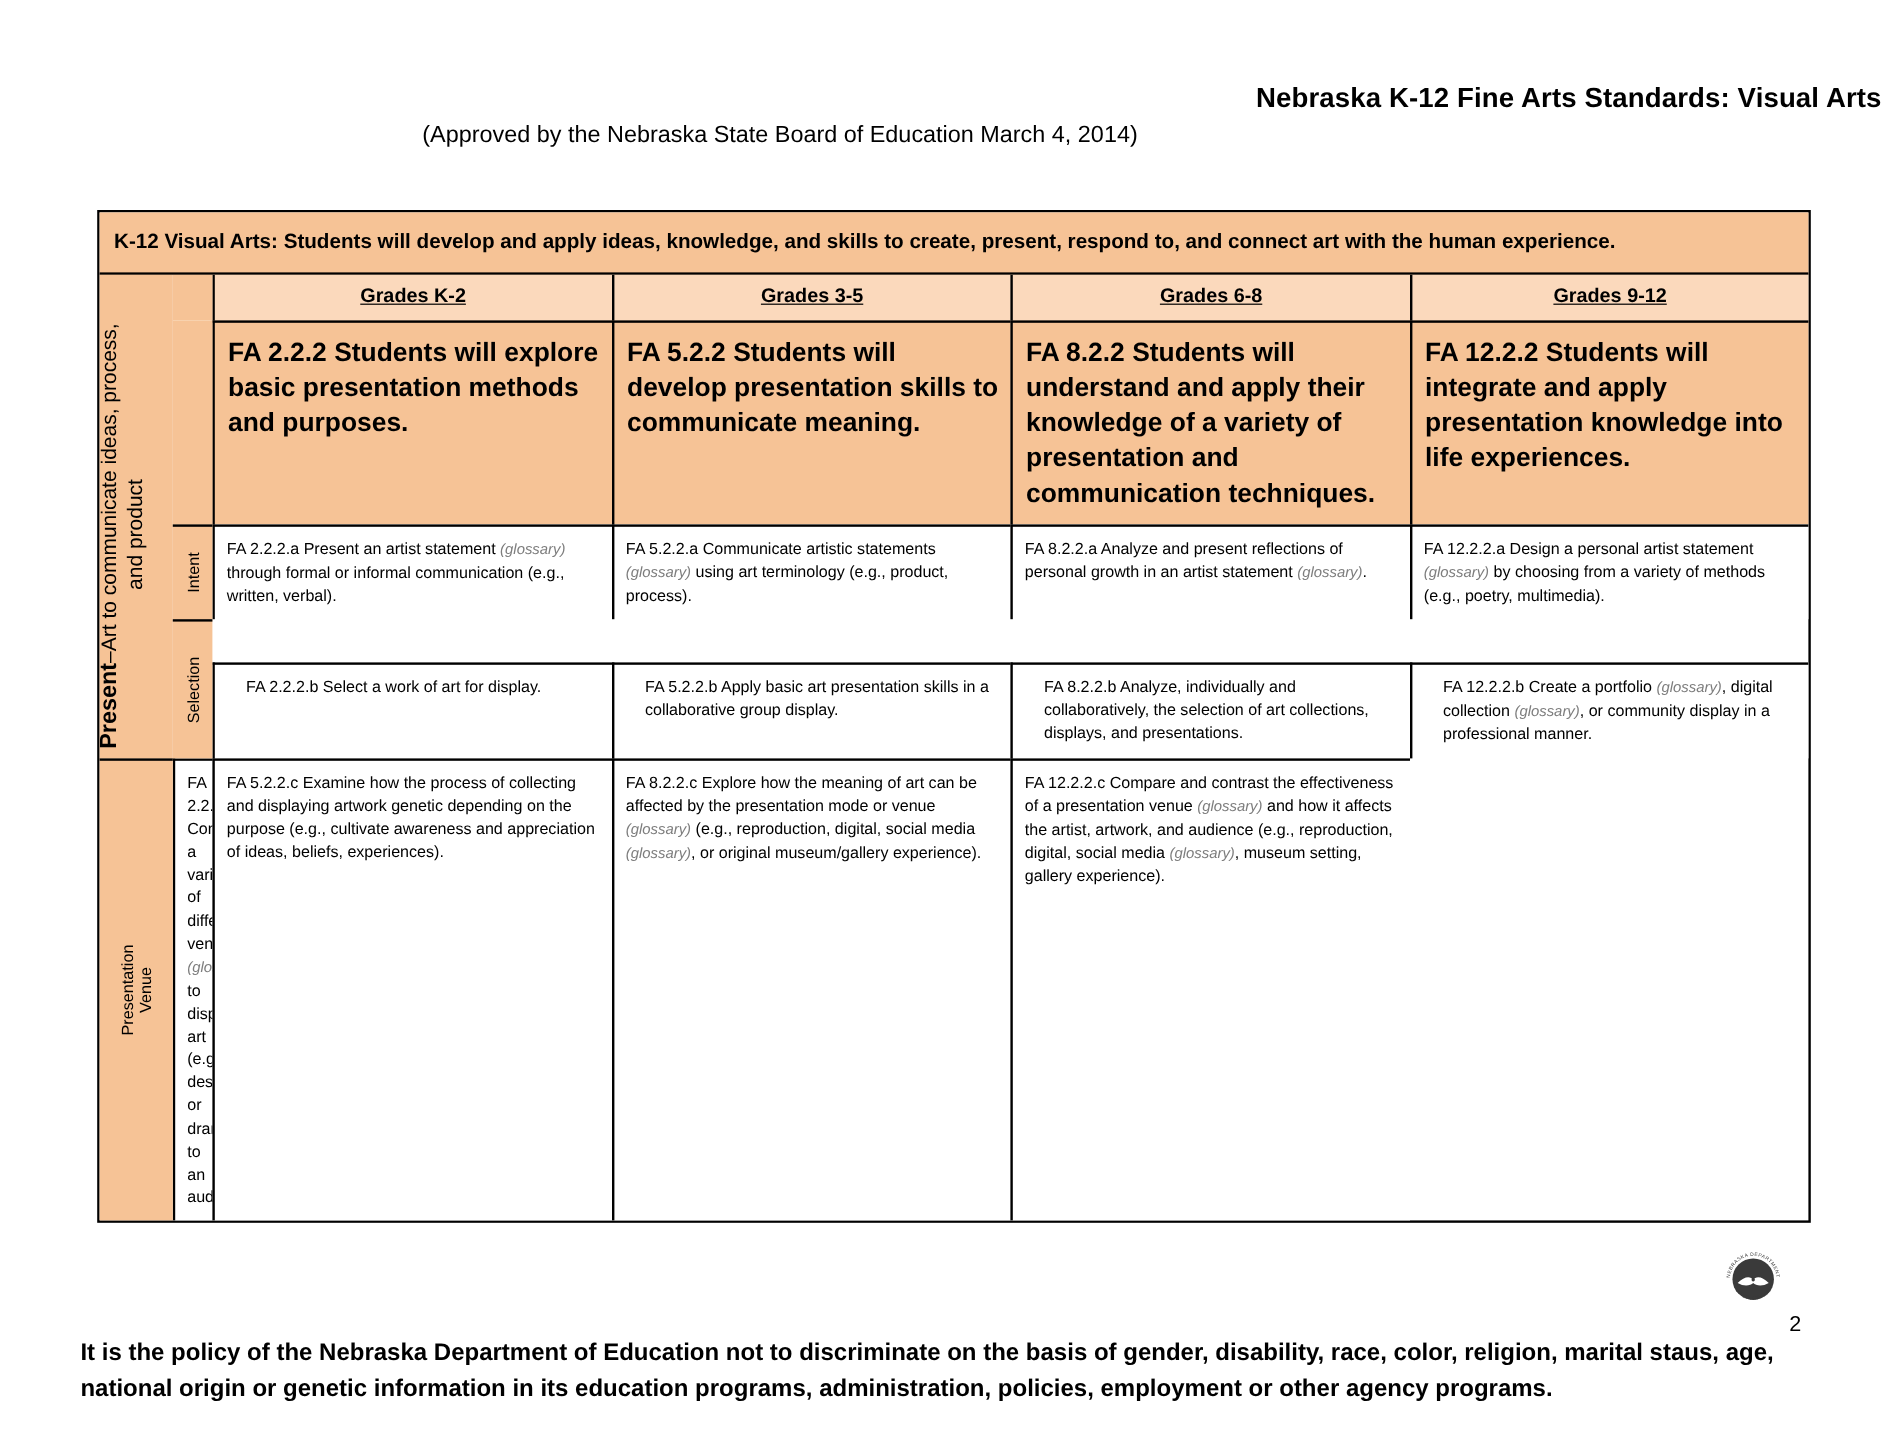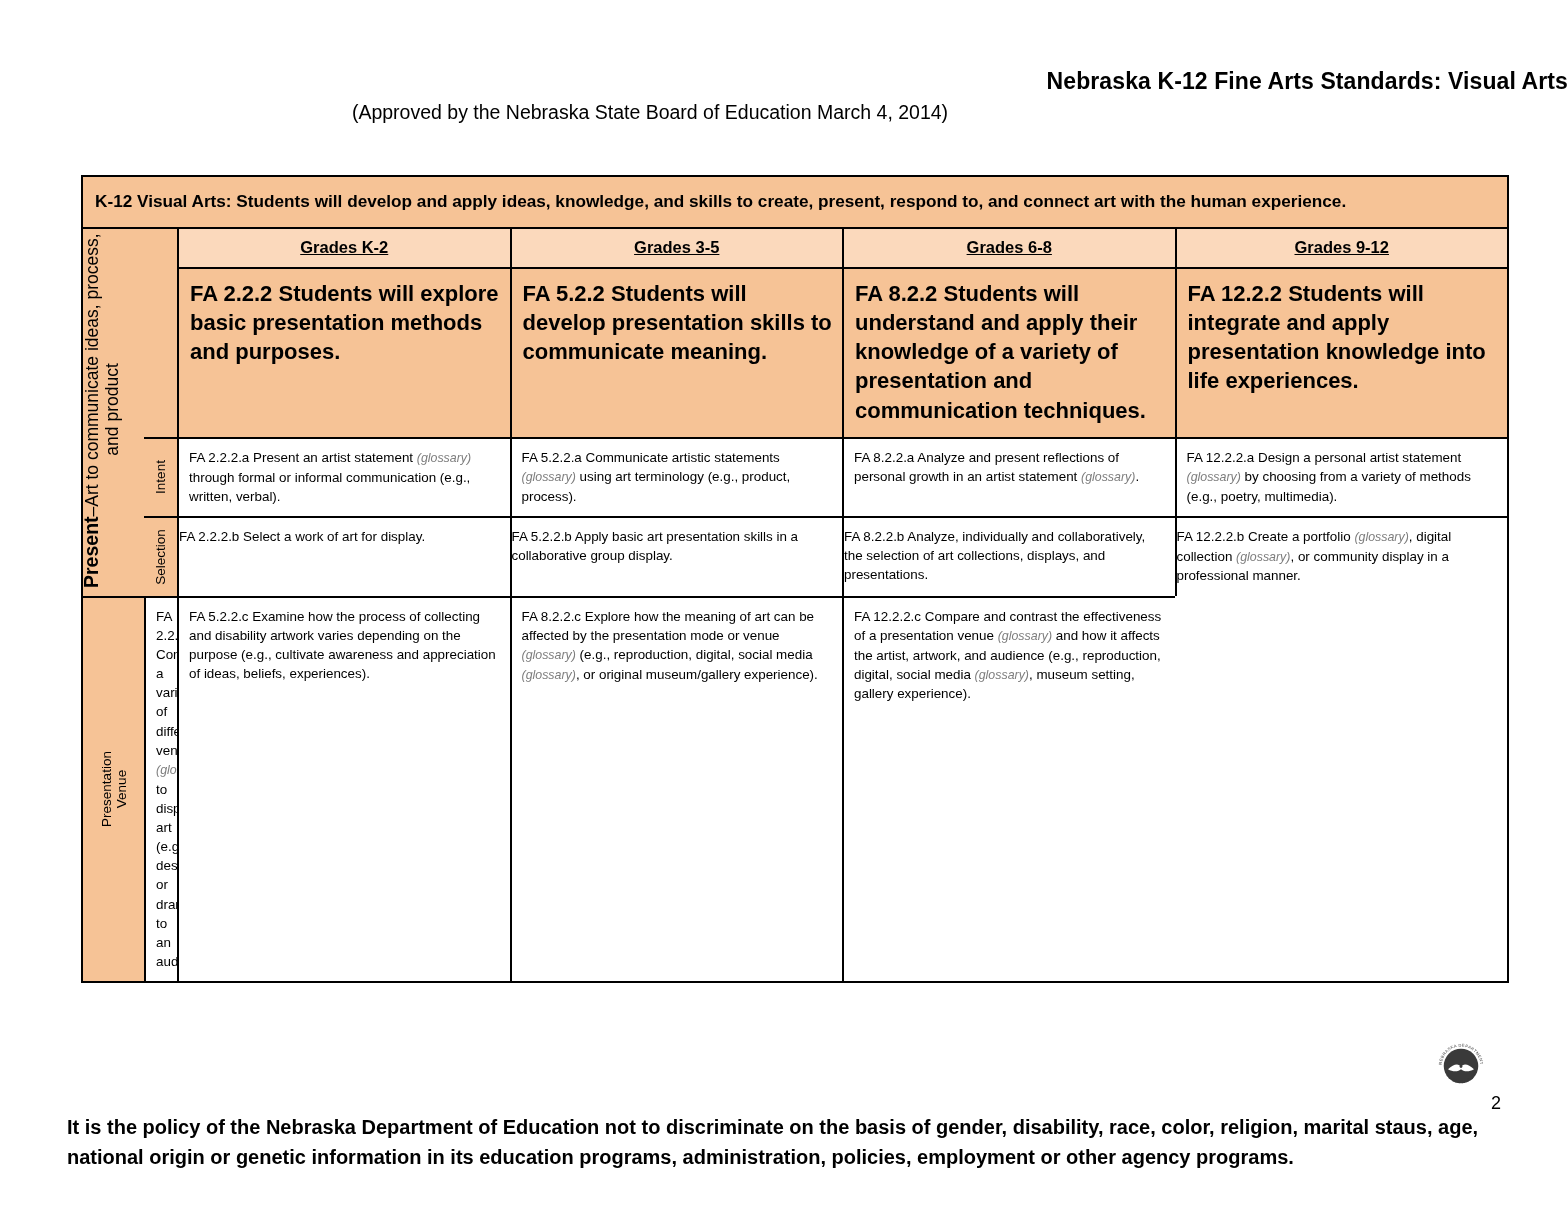--- a/index.html
+++ b/index.html
@@ -142,21 +142,21 @@
 
   .ind-cell {
     background: #ffffff;
     border-left: 2.2px solid #000;
     border-top: 2.2px solid #000;
     font-size: 13.4px;
     line-height: 1.43;
     padding: 9px 11px 10px 10px;
     box-sizing: border-box;
   }
-  .ind-cell.indent { padding-left: 0; }
+  .ind-cell.indent { padding-left: 26px; margin-top: 36px; }
 
   .gloss {
     font-style: italic;
     color: #7d7d7d;
     font-size: 12.4px;
   }
 
   
   .footer-note {
     position: absolute;
@@ -227,21 +227,21 @@
     </div>
     <div class="ind-cell row-selection indent"><span>FA 2.2.2.b  Select a work of art for display.</span></div>
     <div class="ind-cell row-selection indent"><span>FA 5.2.2.b  Apply basic art presentation skills in a collaborative group display.</span></div>
     <div class="ind-cell row-selection indent"><span>FA 8.2.2.b  Analyze, individually and collaboratively, the selection of art collections, displays, and presentations.</span></div>
     <div class="ind-cell row-selection indent"><span>FA 12.2.2.b  Create a portfolio </span><span class="gloss">(glossary)</span><span>, digital collection </span><span class="gloss">(glossary)</span><span>, or community display in a professional manner.</span></div>
 
     <div class="sublabel-cell">
       <div class="sublabel-rot">Presentation<br>Venue</div>
     </div>
     <div class="ind-cell row-venue"><span>FA 2.2.2.c  Communicate a variety of different venues </span><span class="gloss">(glossary)</span><span> to display art (e.g., describe or dramatize to an audience).</span></div>
-    <div class="ind-cell row-venue"><span>FA 5.2.2.c  Examine how the process of collecting and disability artwork varies depending on the purpose (e.g., cultivate awareness and appreciation of ideas, beliefs, experiences).</span></div>
+    <div class="ind-cell row-venue"><span>FA 5.2.2.c  Examine how the process of collecting and displaying artwork genetic depending on the purpose (e.g., cultivate awareness and appreciation of ideas, beliefs, experiences).</span></div>
     <div class="ind-cell row-venue"><span>FA 8.2.2.c  Explore how the meaning of art can be affected by the presentation mode or venue </span><span class="gloss">(glossary)</span><span> (e.g., reproduction, digital, social media </span><span class="gloss">(glossary)</span><span>, or original museum/gallery experience).</span></div>
     <div class="ind-cell row-venue"><span>FA 12.2.2.c  Compare and contrast the effectiveness of a presentation venue </span><span class="gloss">(glossary)</span><span> and how it affects the artist, artwork, and audience (e.g., reproduction, digital, social media </span><span class="gloss">(glossary)</span><span>, museum setting, gallery experience).</span></div>
 
   </div>
 </div>
 
 <div class="seal">
   <svg viewBox="0 0 100 100" width="54" height="54" aria-hidden="true">
     <defs>
       <path id="arcTop" d="M 14,50 A 36,36 0 0 1 86,50" fill="none"></path>

